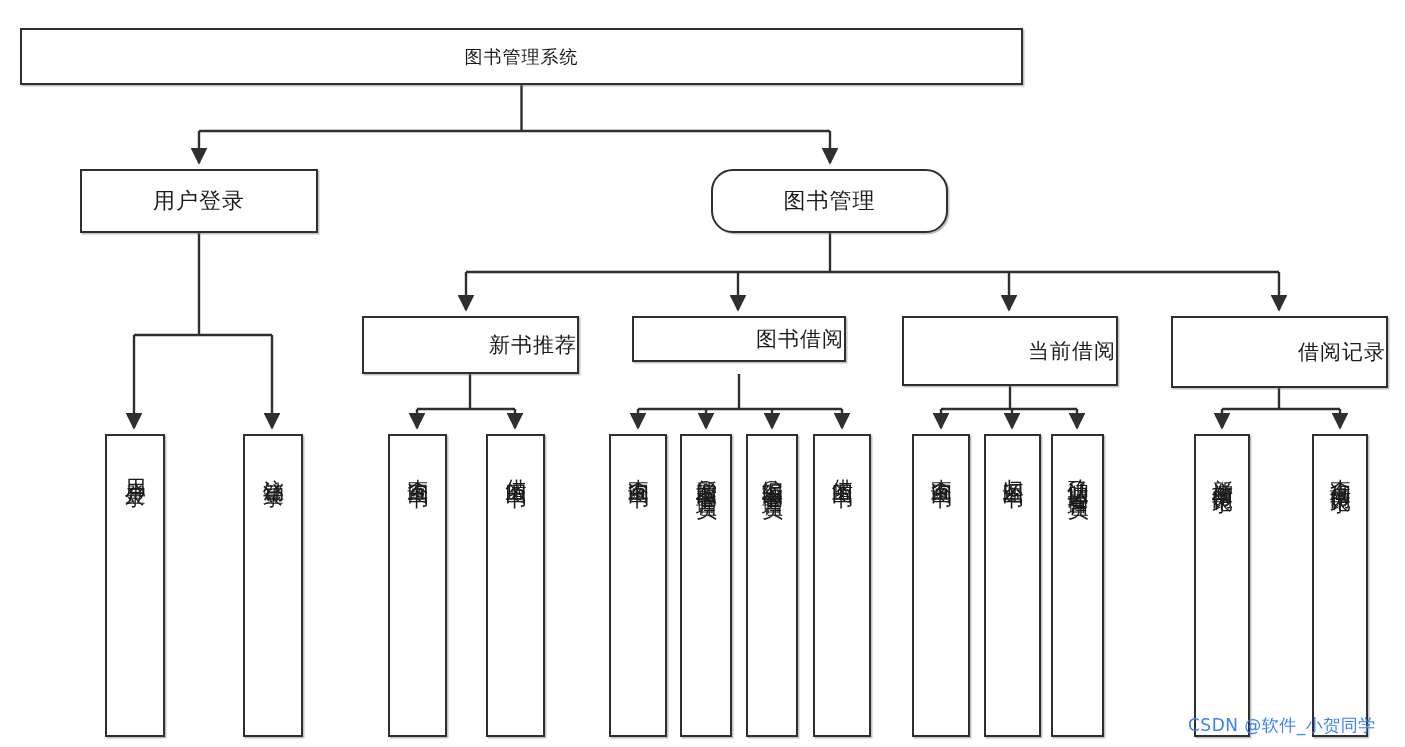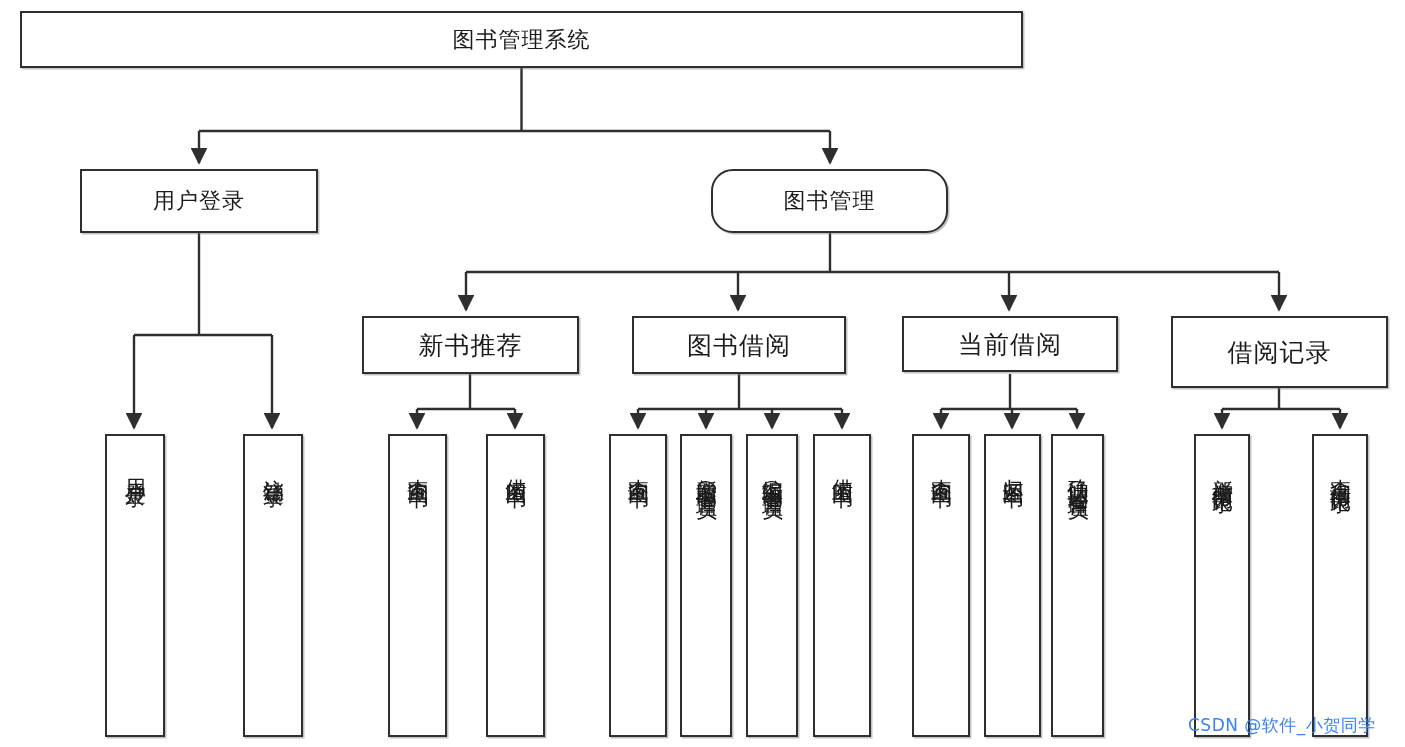--- a/index.html
+++ b/index.html
@@ -32,30 +32,32 @@
     background: #ffffff;
     border: 2.2px solid #2f2f2f;
     display: flex;
     align-items: center;
     justify-content: center;
     color: #1b1b1b;
     text-align: center;
     box-shadow: 1.5px 1.5px 0 rgba(120,120,120,0.45);
   }
   .node-root {
-    font-size: 22px;
+    font-size: 18px;
     letter-spacing: 1px;
+    margin-top: 17px;
   }
   .node-l2 {
     font-size: 22px;
     letter-spacing: 1px;
   }
   .node-l3 {
-    font-size: 25px;
+    font-size: 21px;
     letter-spacing: 1px;
+    justify-content: flex-end;
   }
   .node-leaf {
     font-size: 21px;
     padding-top: 26px;
     align-items: flex-start;
     justify-content: center;
   }
   .leaf-text {
     writing-mode: vertical-rl;
     text-orientation: upright;
@@ -140,24 +142,24 @@
   <div class="node node-l2" style="left:80px; top:169px; width:238px; height:64px;">
     <span>用户登录</span>
   </div>
   <div class="node node-l2" style="left:711px; top:169px; width:237px; height:64px;border-radius:22px;">
     <span>图书管理</span>
   </div>
 
   <div class="node node-l3" style="left:362px; top:316px; width:217px; height:58px;">
     <span>新书推荐</span>
   </div>
-  <div class="node node-l3" style="left:632px; top:316px; width:214px; height:58px;">
+  <div class="node node-l3" style="left:632px; top:316px; width:214px; height:46px;">
     <span>图书借阅</span>
   </div>
-  <div class="node node-l3" style="left:902px; top:316px; width:216px; height:56px;">
+  <div class="node node-l3" style="left:902px; top:316px; width:216px; height:70px;">
     <span>当前借阅</span>
   </div>
   <div class="node node-l3" style="left:1171px; top:316px; width:217px; height:72px;">
     <span>借阅记录</span>
   </div>
 
   <div class="node node-leaf" style="left:105px; top:434px; width:60px; height:303px;">
     <span class="leaf-text">用户登录</span>
   </div>
   <div class="node node-leaf" style="left:243px; top:434px; width:60px; height:303px;">

